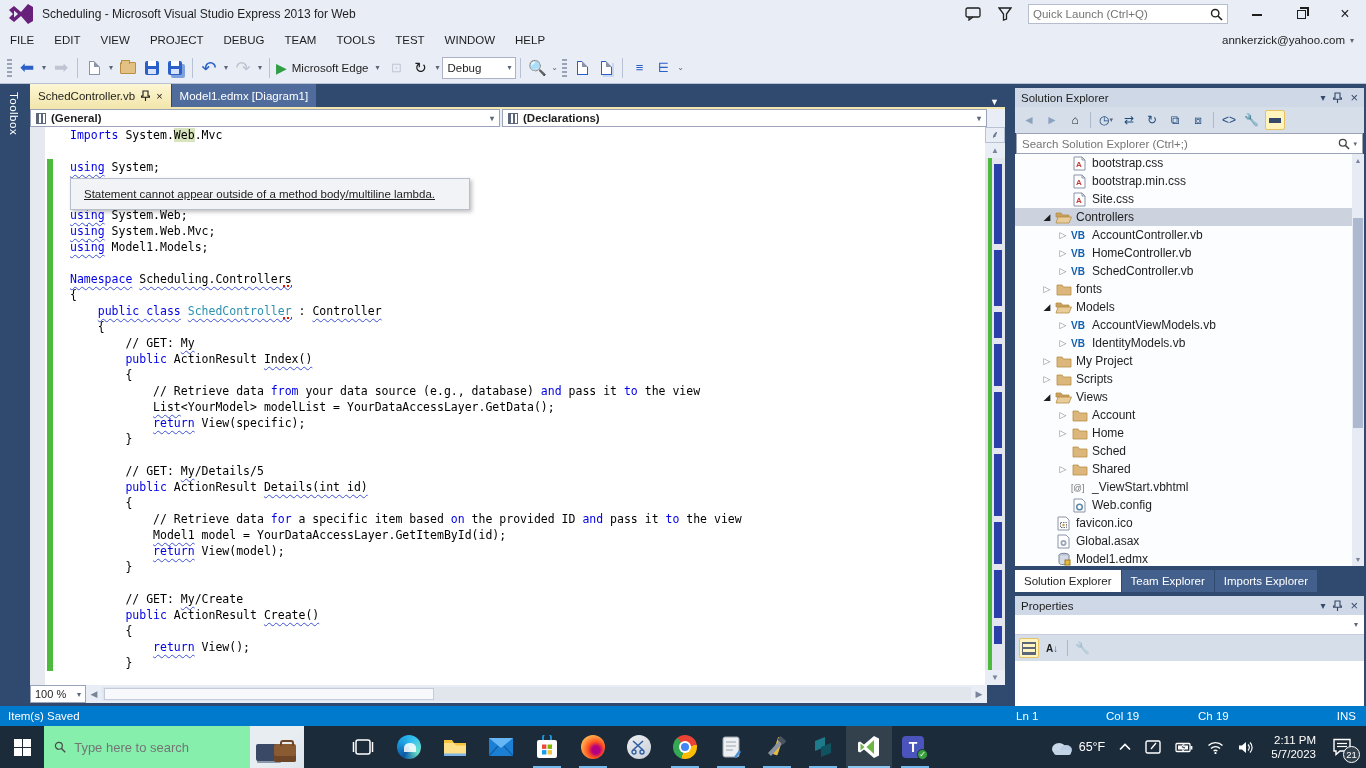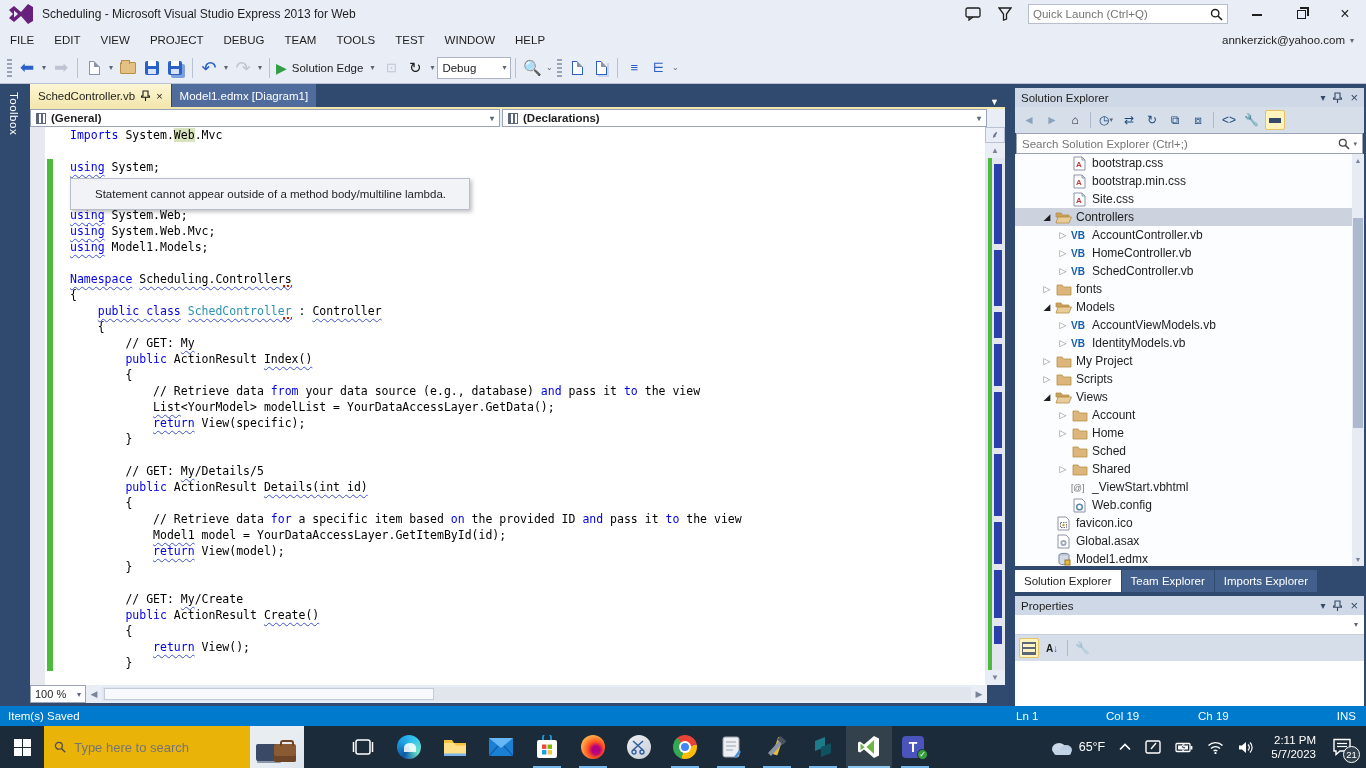--- a/index.html
+++ b/index.html
@@ -69,21 +69,21 @@
   #code-wrap { left:0; top:43px; width:957px; height:558px; background:#ffffff; overflow:hidden; }
   #margin-bp { left:0; top:0; width:15px; height:558px; background:#E6E9F0; }
   #changebar { left:17px; top:32px; width:6px; height:512px; background:#4CBB3C; }
   #code-lines { left:0; top:0; padding-left:40px; width:917px; }
   .cl { height:16px; line-height:16px; white-space:pre; font-family:"DejaVu Sans Mono","Liberation Mono",monospace; font-size:11.5px; }
   .k { color:#0000E6; } .p { color:#000000; } .t { color:#2B91AF; }
   .u { text-decoration:underline; text-decoration-style:wavy; text-decoration-color:#3C52D6; text-decoration-thickness:1px; text-underline-offset:3px; }
   .hl { background:#D8E4BE; }
   .rq { position:relative; }
   .rq:after { content:""; position:absolute; right:0; bottom:-1px; width:9px; height:2px; background:repeating-linear-gradient(90deg,#E51400 0 2px,transparent 2px 4px); }
-  #tooltip { left:40px; top:51px; width:400px; height:32px; background:#F2F3F7; border:1px solid #B8BECC; box-shadow:2px 2px 4px rgba(0,0,0,.25); display:flex; align-items:center; padding-left:24px; font-size:11.5px; color:#1E1E1E; }
+  #tooltip { left:40px; top:51px; width:400px; height:32px; background:#F2F3F7; border:1px solid #B8BECC; box-shadow:2px 2px 4px rgba(0,0,0,.25); display:flex; align-items:center; padding-left:13px; font-size:11.5px; color:#1E1E1E;text-decoration:underline; }
 
   
   #vscroll { left:955px; top:43px; width:20px; height:558px; background:#E9EDF6; }
   #vsb-split { left:0; top:0; width:20px; height:16px; background:#E9EDF6; border:1px solid #B9C2D4; color:#35496B; font-size:10px; text-align:center; line-height:14px; }
   .sb-arrow { width:20px; height:15px; color:#7A8499; font-size:8px; text-align:center; line-height:15px; }
   #vsb-track { left:0; top:31px; width:20px; height:512px; background:#E3E6EE; position:absolute; }
   #vsb-green { left:3px; top:0; width:4px; height:512px; background:#4CBB3C; }
   .vsb-mark { position:absolute; left:9px; width:8px; background:#2B3FA8; }
   #vsb-down { top:543px; position:absolute; }
 
@@ -136,21 +136,21 @@
   #sb-left { padding-left:8px; }
   #sb-right { margin-left:auto; display:flex; }
   #sb-right span { display:inline-block; }
   #sb-ln { width:90px; } #sb-col { width:92px; } #sb-ch { width:92px; } #sb-ins { width:76px; padding-right:10px; text-align:right; }
 
   
   #taskbar { left:0; top:726px; width:1366px; height:42px; background:#1C2B3A; display:flex; align-items:stretch; }
   #start-btn { width:44px; display:flex; align-items:center; justify-content:center; }
   .win-grid { width:17px; height:17px; display:grid; grid-template-columns:8px 8px; grid-template-rows:8px 8px; gap:1px; }
   .win-grid div { background:#FFFFFF; }
-  #tb-search { width:260px; background:#eab308; margin:0; display:flex; align-items:center; padding-left:10px; position:relative; }
+  #tb-search { width:260px; background:#86efac; margin:0; display:flex; align-items:center; padding-left:10px; position:relative; }
   #tb-search .sg { margin-right:8px; }
   #tb-search input { border:0; outline:0; background:transparent; font-size:13px; color:#4A4A4A; flex:1; font-family:"Liberation Sans",sans-serif; }
   #search-img { width:62px; height:42px; background:linear-gradient(135deg,#E8EDF2 55%,#DCE4EC); position:relative; overflow:hidden; }
   #search-img .laptop { position:absolute; left:6px; bottom:7px; width:26px; height:17px; background:#3A4A66; border-radius:2px; box-shadow:0 3px 0 -1px #8A97A8; }
   #search-img .case { position:absolute; right:8px; bottom:6px; width:22px; height:18px; background:#8A5A33; border-radius:2px; box-shadow:inset 0 -6px 0 #6E4526; }
   #search-img .case:before { content:""; position:absolute; left:6px; top:-4px; width:10px; height:4px; border:2px solid #6E4526; border-bottom:0; border-radius:3px 3px 0 0; }
   #apps { display:flex; margin-left:36px; }
   .app { width:46px; display:flex; align-items:center; justify-content:center; position:relative; }
   .app.running:after { content:""; position:absolute; bottom:0; left:9px; right:9px; height:2px; background:#76B9ED; }
   .app.active { background:#33414D; }
@@ -249,21 +249,21 @@
         <span class="glyph g-blue" style="font-size:18px;">↶</span>
       </span>
     <span class="t-caret">▾</span>
     <span class="t-btn dis">
         <span class="glyph g-gray" style="font-size:18px;">↷</span>
       </span>
     <span class="t-caret">▾</span>
     <span class="t-sep"></span>
     <span class="t-btn">
       <span class="glyph g-green" style="font-size:14px;margin-right:5px;">▶</span>
-      <span style="font-size:11.5px;color:#1E1E1E;">Solution Edge</span>
+      <span style="font-size:11.5px;color:#1E1E1E;">Microsoft Edge</span>
       <span class="t-caret" style="margin-left:4px;">▾</span>
     </span>
     <span class="t-btn dis">
         <span class="glyph g-gray" style="font-size:13px;">⊡</span>
       </span>
     <span class="t-btn">
         <span class="glyph" style="color:#1E1E1E;font-size:15px;">↻</span>
       </span>
     <span class="t-caret">▾</span>
     <span class="combo" style="width:74px;">

